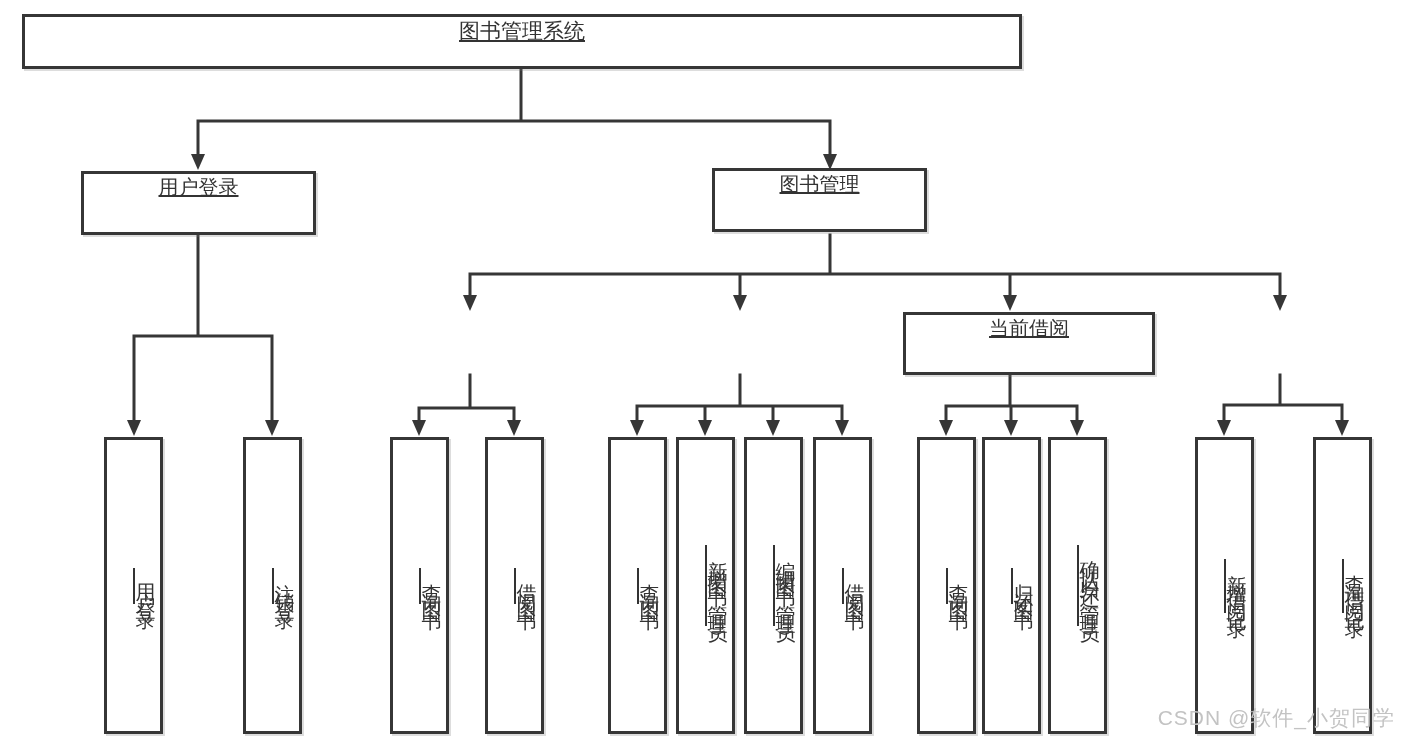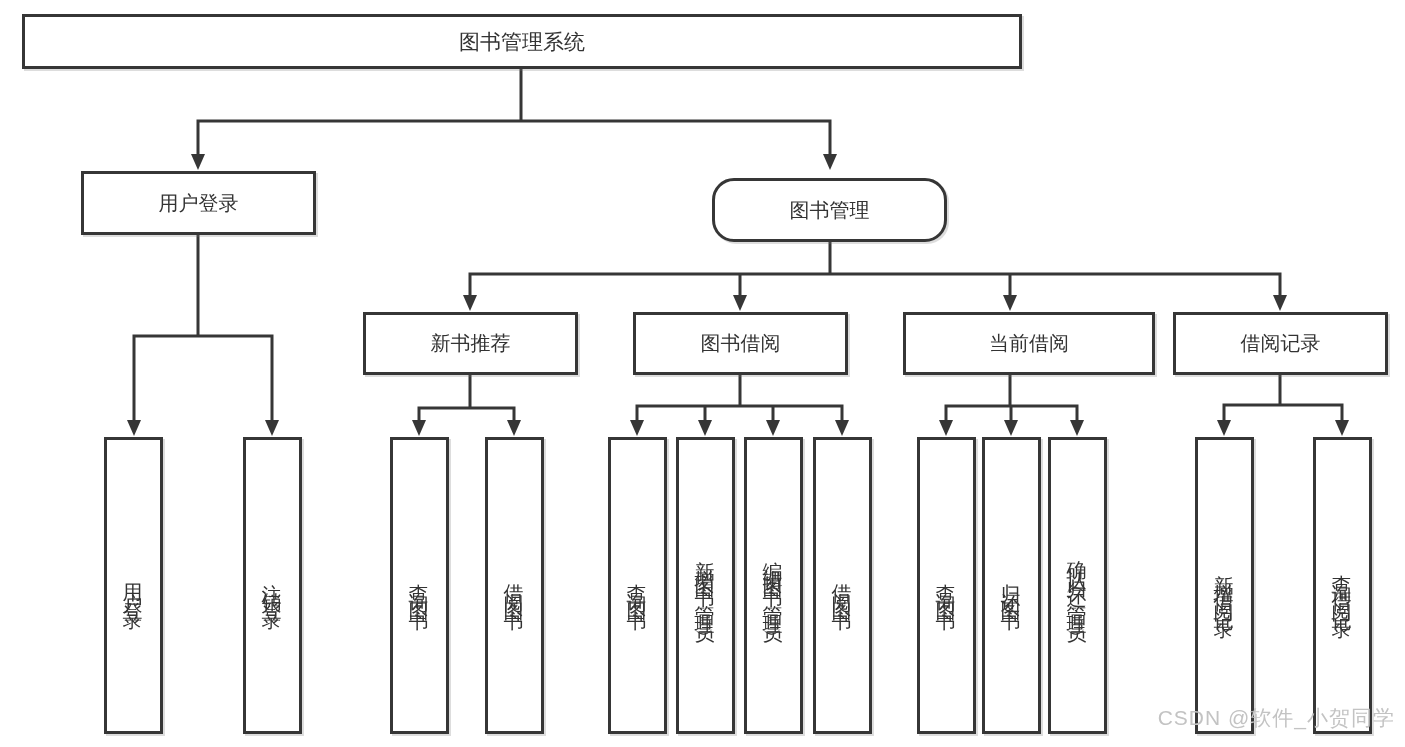--- a/index.html
+++ b/index.html
@@ -10,26 +10,26 @@
     font-family:"Liberation Sans", sans-serif;
     overflow:hidden;
   }
   #connectors { position:absolute; left:0; top:0; width:1405px; height:747px; }
   .box {
     position:absolute;
     box-sizing:border-box;
     background:#ffffff;
     border:3px solid #363636;
     display:flex;
-    align-items:center;
     justify-content:center;
     font-size:20px;
     color:#333333;
     box-shadow:2px 2px 0 rgba(120,120,120,0.25);
     white-space:nowrap;
+    text-decoration:underline;
   }
   .root-box { font-size:21px; }
   .vbox {
     writing-mode:vertical-rl;
     text-orientation:mixed;
     letter-spacing:9px;
     white-space:normal;
   }
   #watermark {
     position:absolute;
@@ -74,35 +74,26 @@
     </g>
   </svg>
 
   <div class="box root-box" style="left:22px;top:14px;width:1000px;height:55px;">
     <span>图书管理系统</span>
   </div>
 
   <div class="box" style="left:81px;top:171px;width:235px;height:64px;">
     <span>用户登录</span>
   </div>
-  <div class="box" style="left:712px;top:178px;width:235px;height:64px;border-radius:22px;">
+  <div class="box" style="left:712px;top:168px;width:215px;height:64px;">
     <span>图书管理</span>
   </div>
 
-  <div class="box" style="left:363px;top:312px;width:215px;height:63px;">
-    <span>新书推荐</span>
-  </div>
-  <div class="box" style="left:633px;top:312px;width:215px;height:63px;">
-    <span>图书借阅</span>
-  </div>
   <div class="box" style="left:903px;top:312px;width:252px;height:63px;">
     <span>当前借阅</span>
-  </div>
-  <div class="box" style="left:1173px;top:312px;width:215px;height:63px;">
-    <span>借阅记录</span>
   </div>
 
   <div class="box vbox" style="left:104px;top:437px;width:59px;height:297px;">
     <span>用户登录</span>
   </div>
   <div class="box vbox" style="left:243px;top:437px;width:59px;height:297px;">
     <span>注销登录</span>
   </div>
 
   <div class="box vbox" style="left:390px;top:437px;width:59px;height:297px;">

